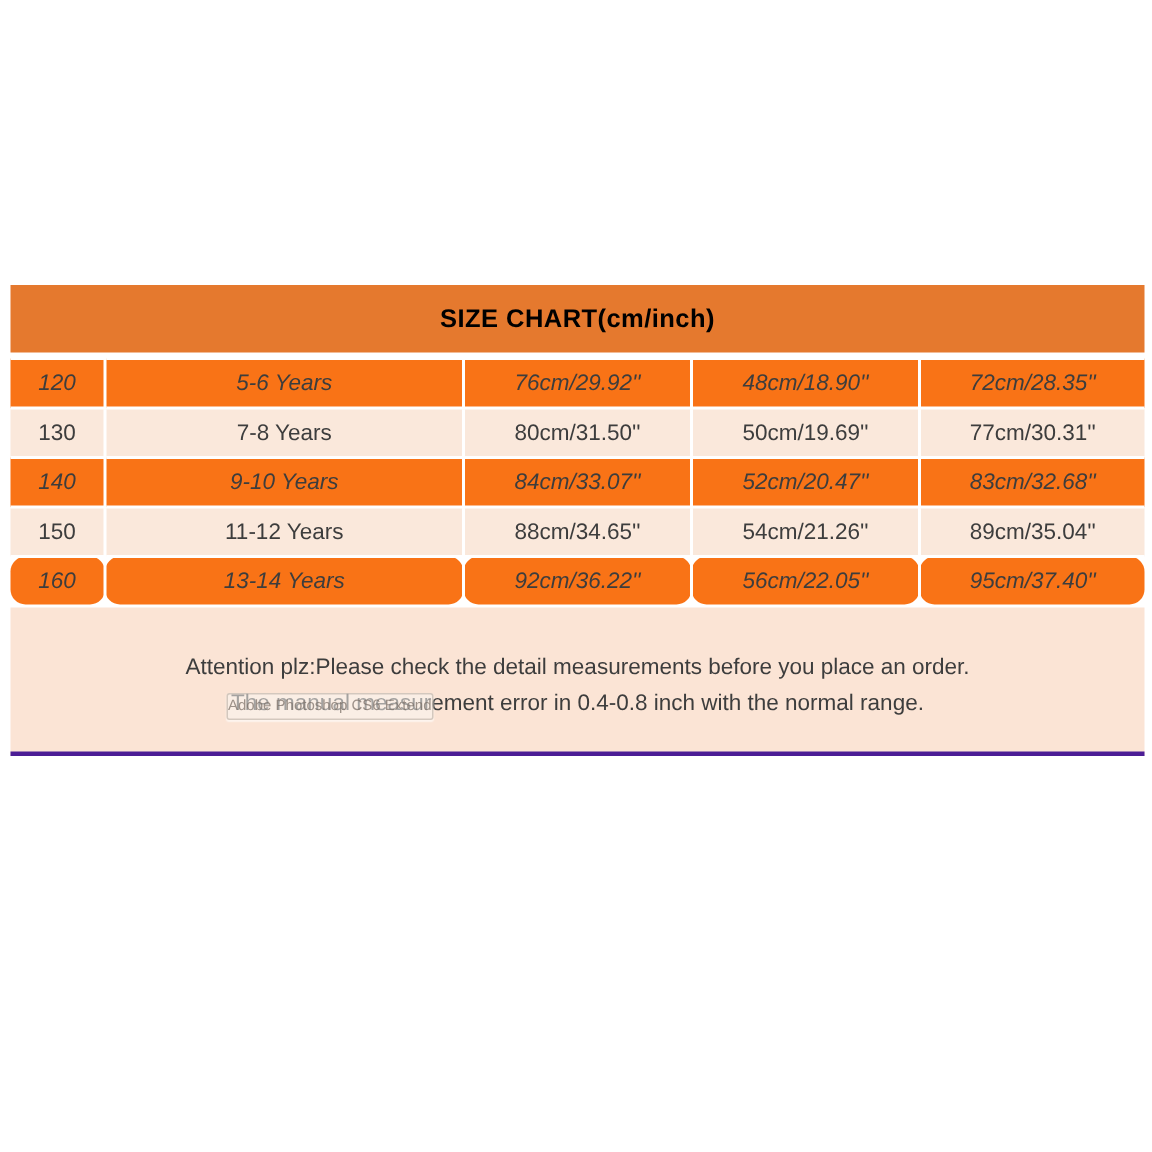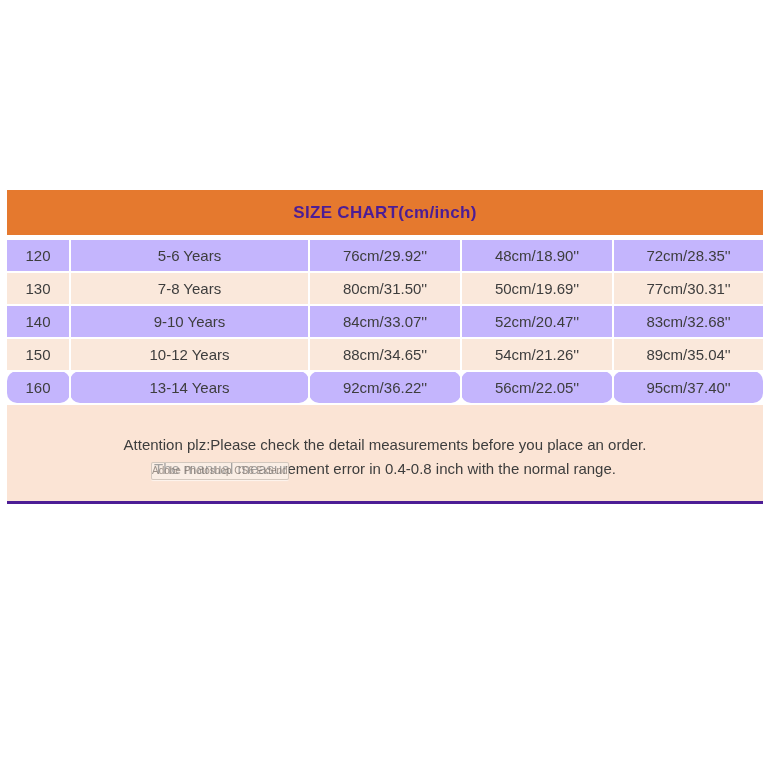--- a/index.html
+++ b/index.html
@@ -23,21 +23,21 @@
   }
   .title-bar {
     height: 45px;
     background: #e5792e;
     display: flex;
     align-items: center;
     justify-content: center;
     margin-bottom: 3px;
   }
   .title-bar .title-text {
-    color: #4c1d95;
+    color: #000000;
     font-size: 17px;
     font-weight: bold;
     letter-spacing: 0.3px;
   }
   table.size-table {
     width: 100%;
     border-collapse: collapse;
     table-layout: fixed;
   }
   table.size-table th,
@@ -54,21 +54,21 @@
   
   table.size-table tr th:first-child,
   table.size-table tr td:first-child { border-left: none; }
   table.size-table tr th:last-child,
   table.size-table tr td:last-child { border-right: none; }
   table.size-table tr:first-child th { border-top: none; }
   table.size-table tr:last-child td { border-bottom: none; border-radius: 10px; }
 
   table.size-table tr.head-row th { background: #f3cba9; }
   table.size-table tr.row-light td { background: #fae8db; }
-  table.size-table tr.row-dark  td { background: #c4b5fd; }
+  table.size-table tr.row-dark  td { background: #f97316; font-style: italic; }
 
   .footer-note {
     margin-top: 2px;
     height: 99px;
     background: #fbe4d5;
     border-bottom: 3px solid #4c1d95;
     text-align: center;
     padding-top: 28px;
     box-sizing: border-box;
     position: relative;
@@ -129,21 +129,21 @@
       </tr>
       <tr class="row-dark">
         <td>140</td>
         <td>9-10 Years</td>
         <td>84cm/33.07''</td>
         <td>52cm/20.47''</td>
         <td>83cm/32.68''</td>
       </tr>
       <tr class="row-light">
         <td>150</td>
-        <td>10-12 Years</td>
+        <td>11-12 Years</td>
         <td>88cm/34.65''</td>
         <td>54cm/21.26''</td>
         <td>89cm/35.04''</td>
       </tr>
       <tr class="row-dark">
         <td>160</td>
         <td>13-14 Years</td>
         <td>92cm/36.22''</td>
         <td>56cm/22.05''</td>
         <td>95cm/37.40''</td>

